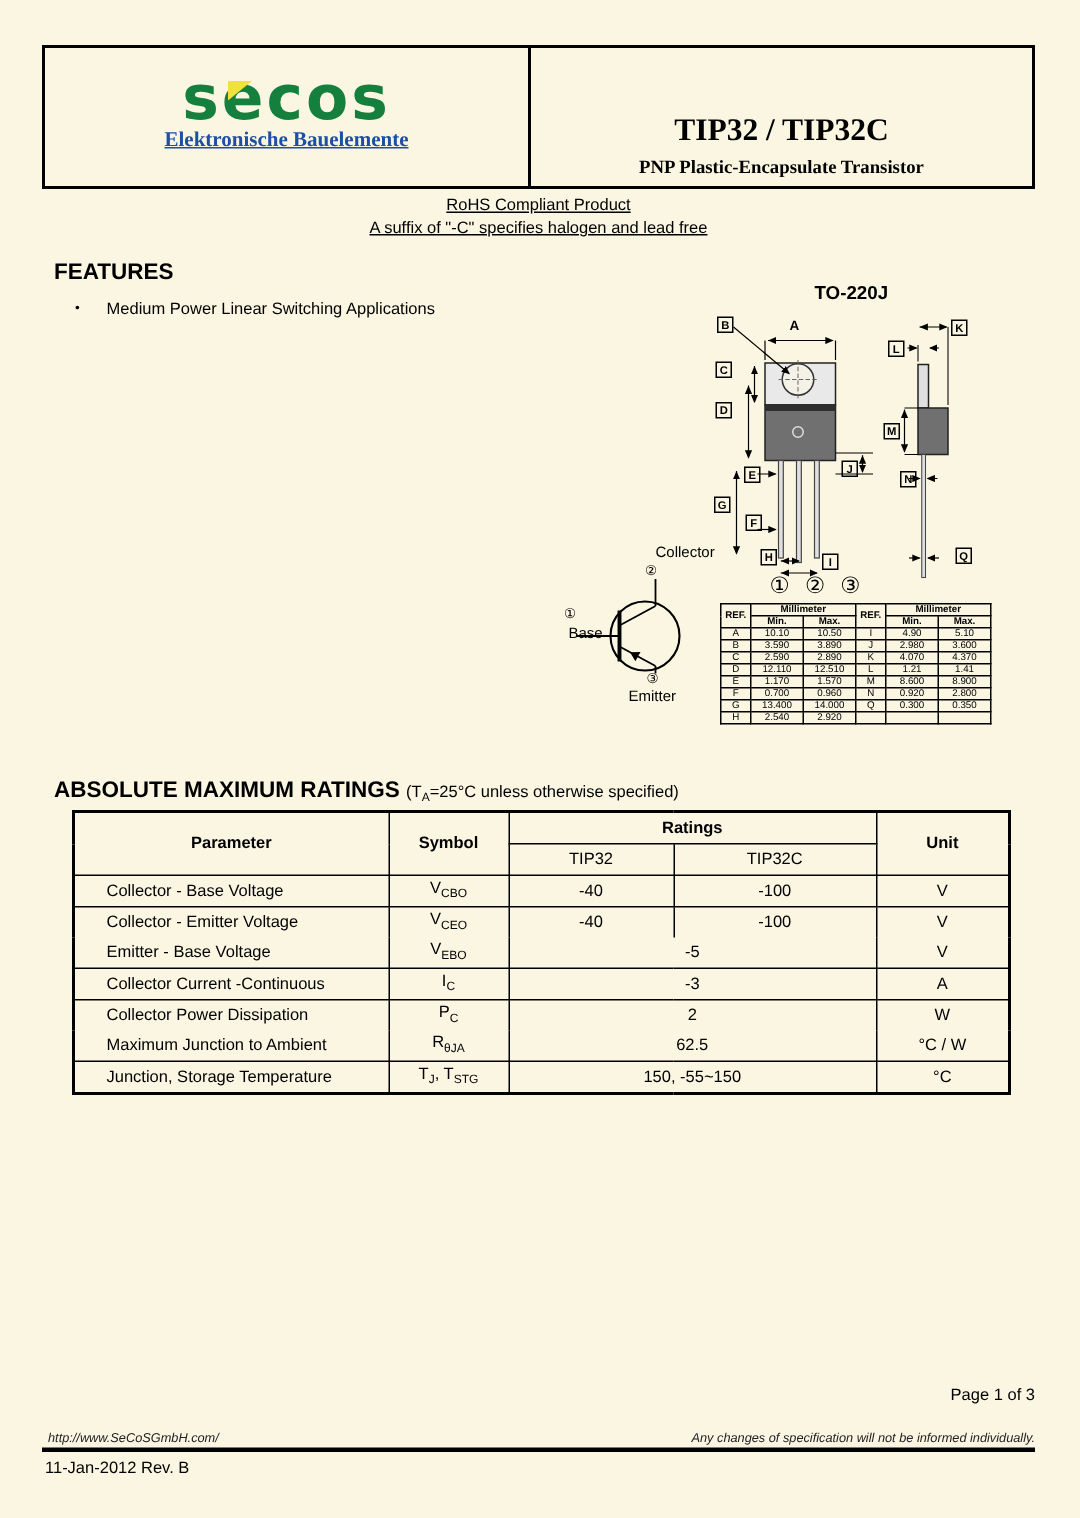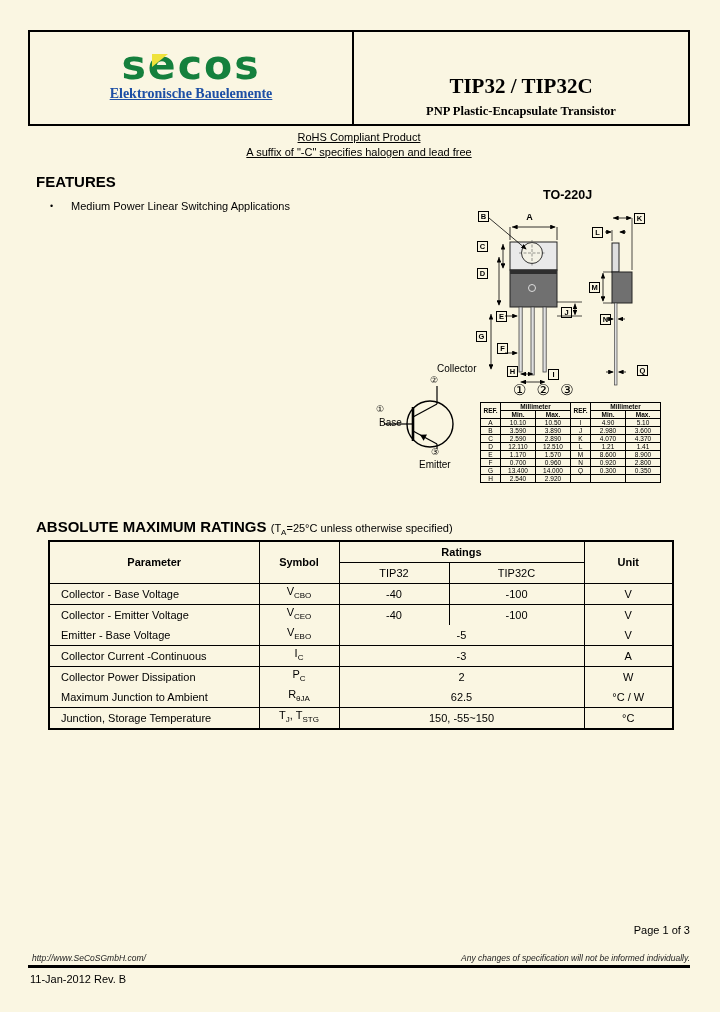--- a/index.html
+++ b/index.html
@@ -38,21 +38,21 @@
   .mm-table{position:absolute;left:480px;top:402px;border-collapse:collapse;table-layout:fixed;font-size:6.5px;line-height:7px;}
   .mm-table td{border:1px solid #000;text-align:center;padding:0;height:7px;overflow:hidden;white-space:nowrap;}
   .mm-table .hd{font-weight:bold;}
   .mm-table tr.grp td{border-bottom-width:1.5px;}
 
   
   .amr-heading{position:absolute;left:36px;top:518px;font-size:15px;font-weight:bold;}
   .amr-cond{font-size:11px;font-weight:normal;}
   .ratings-table{position:absolute;left:48px;top:540px;width:624px;border-collapse:collapse;table-layout:fixed;font-size:11px;border:2px solid #000;}
   .ratings-table td{border:1px solid #000;text-align:center;padding:0;height:20px;line-height:13px;}
-  .ratings-table td.param{text-align:left;padding-left:11px;}
+  .ratings-table td.param{text-align:left;padding-left:21px;}
   .ratings-table td.hd{font-weight:bold;}
   .ratings-table td.bb{border-bottom-style:hidden;}
   .ratings-table td.bt{border-top-style:hidden;}
   sub{font-size:8px;}
 
   
   .foot-url{position:absolute;left:32px;top:953px;font-size:8.5px;font-style:italic;color:#222;}
   .foot-note{position:absolute;right:30px;top:953px;font-size:8.5px;font-style:italic;color:#222;}
   .foot-rule{position:absolute;left:28px;top:965px;width:662px;height:3px;background:#000;}
   .foot-date{position:absolute;left:30px;top:973px;font-size:11px;}

